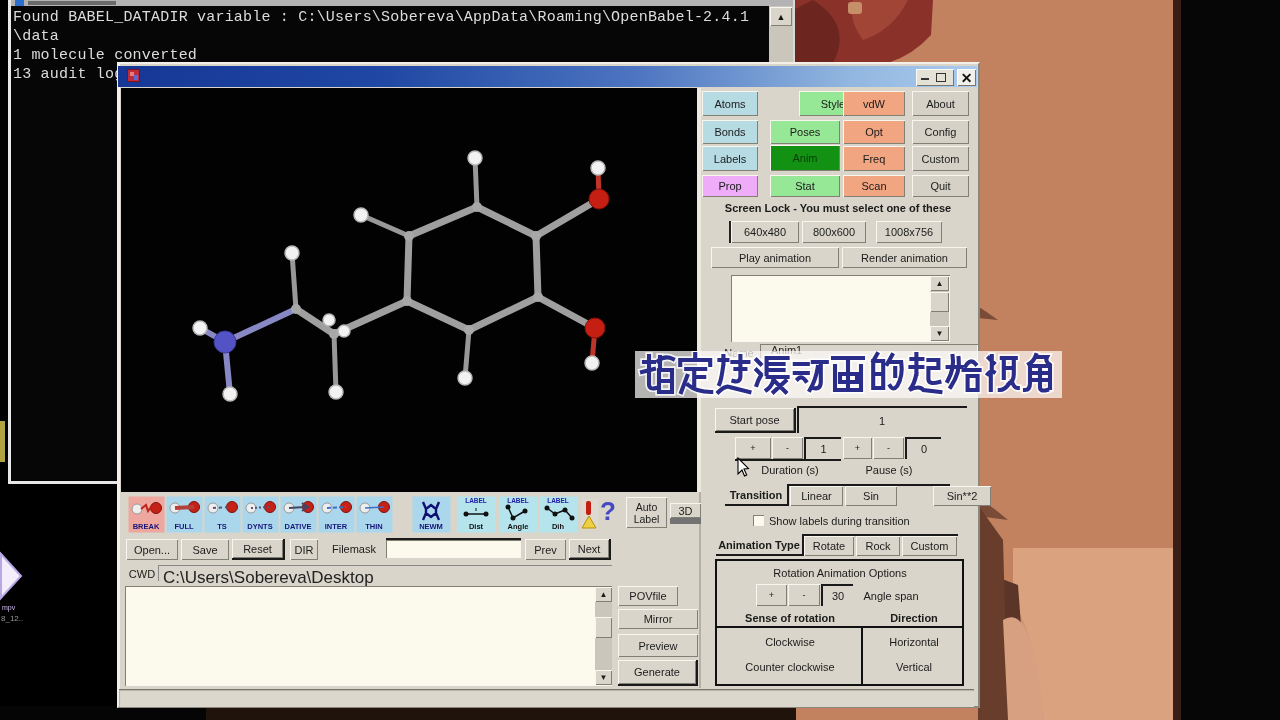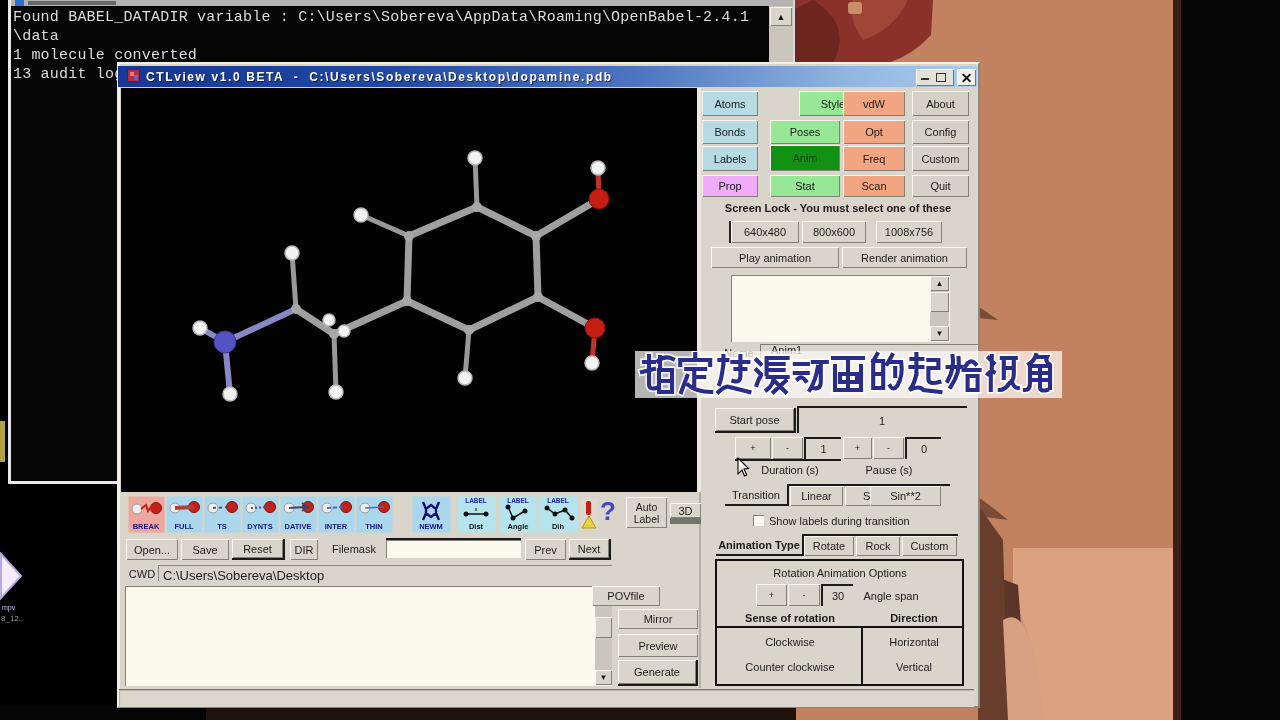--- a/index.html
+++ b/index.html
@@ -69,22 +69,20 @@
 <div class="abs" id="win" style="left:0;top:0;width:1280px;height:720px">
 <div class="abs" style="left:117px;top:62px;width:863px;height:646px;background:#d9d5c9;
  border-left:3px solid #f2f0e8;border-top:2px solid #f2f0e8;border-right:2px solid #8a887e;border-bottom:2px solid #8a887e;box-sizing:border-box"></div>
 
 <div class="abs" style="left:118px;top:66px;width:859px;height:21px;
  background:linear-gradient(90deg,#14379a 0%,#1d47a8 30%,#4a74c4 60%,#8fb6e2 85%,#a9cbee 100%)"></div>
 <div class="abs" style="left:127px;top:69px;width:13px;height:13px;background:#c22a38;border:1px solid #7e1020;box-sizing:border-box">
  <div class="abs" style="left:2px;top:2px;width:4px;height:4px;background:#e87a80"></div>
  <div class="abs" style="left:6px;top:5px;width:4px;height:5px;background:#5a6adc"></div>
 </div>
-<div class="abs" style="left:146px;top:68px;height:17px;display:flex;align-items:center;color:#fff;
- font-size:12px;font-weight:bold;letter-spacing:1.6px;text-shadow:1px 1px 0 rgba(0,0,30,0.6)">CTLview v1.0 BETA &nbsp;-&nbsp; C:\Users\Sobereva\Desktop\dopamine.pdb</div>
 <div class="abs" style="left:916px;top:69px;width:38px;height:17px;background:#e4e1d6;
  box-shadow:inset 1px 1px 0 #fbfaf5,inset -1px -1px 0 #77756c"></div>
 <div class="abs" style="left:921px;top:78px;width:8px;height:2px;background:#333"></div>
 <div class="abs" style="left:936px;top:73px;width:10px;height:9px;border:1.5px solid #333;box-sizing:border-box"></div>
 <div class="abs" style="left:957px;top:69px;width:19px;height:17px;background:#f2f0ea;
  box-shadow:inset 1px 1px 0 #ffffff,inset -1px -1px 0 #77756c;display:flex;align-items:center;justify-content:center;
  font-weight:bold;font-size:14px;color:#111">✕</div>
 
 <div class="abs" style="left:121px;top:88px;width:576px;height:404px;background:#020202"></div>
 <div class="abs" style="left:697px;top:88px;width:4px;height:404px;background:#eceade"></div>
@@ -189,26 +187,26 @@
 <div class="btn" style="left:843px;top:437px;width:29px;height:22px;font-size:9px">+</div>
 <div class="btn" style="left:873px;top:437px;width:31px;height:22px;font-size:9px">-</div>
 <div class="lbl" style="left:905px;top:437px;width:36px;height:22px;border-top:2px solid #1a1a1a;border-left:2px solid #1a1a1a;box-sizing:border-box">0</div>
 <div class="abs" style="left:735px;top:459px;width:106px;height:2px;background:#1a1a1a"></div>
 <div class="lbl" style="left:752px;top:463px;width:76px;height:13px">Duration (s)</div>
 <div class="lbl" style="left:851px;top:463px;width:76px;height:13px">Pause (s)</div>
 <svg class="abs" style="left:736px;top:457px" width="14" height="21" viewBox="0 0 14 21">
  <path d="M2 1 L2 17 L6 13 L8.5 19 L10.7 18 L8 12 L12.5 11.5 Z" fill="#fff" stroke="#000" stroke-width="1.1"></path>
 </svg>
 
-<div class="lbl" style="left:725px;top:486px;width:62px;height:20px;font-weight:normal;border-bottom:2px solid #1a1a1a;box-sizing:border-box">Transition</div>
+<div class="lbl" style="left:725px;top:486px;width:62px;height:20px;font-weight:bold;border-bottom:2px solid #1a1a1a;box-sizing:border-box">Transition</div>
 <div class="abs" style="left:787px;top:484px;width:163px;height:2px;background:#1a1a1a"></div>
 <div class="abs" style="left:787px;top:484px;width:2px;height:22px;background:#1a1a1a"></div>
 <div class="btn" style="left:790px;top:486px;width:53px;height:20px">Linear</div>
 <div class="btn" style="left:845px;top:486px;width:52px;height:20px">Sin</div>
-<div class="btn" style="left:870px;top:486px;width:71px;height:20px">Sin**2</div>
+<div class="btn" style="left:933px;top:486px;width:58px;height:20px">Sin**2</div>
 
 <div class="abs sunk" style="left:753px;top:515px;width:11px;height:11px;background:#fbfaec"></div>
 <div class="lbl" style="left:769px;top:514px;width:162px;height:13px;justify-content:flex-start">Show labels during transition</div>
 
 <div class="lbl" style="left:716px;top:536px;width:86px;height:20px;font-weight:bold;border-bottom:2px solid #1a1a1a;box-sizing:border-box">Animation Type</div>
 <div class="abs" style="left:802px;top:534px;width:156px;height:2px;background:#1a1a1a"></div>
 <div class="abs" style="left:802px;top:534px;width:2px;height:22px;background:#1a1a1a"></div>
 <div class="btn" style="left:804px;top:536px;width:50px;height:20px">Rotate</div>
 <div class="btn" style="left:856px;top:536px;width:44px;height:20px">Rock</div>
 <div class="btn" style="left:902px;top:536px;width:55px;height:20px">Custom</div>
@@ -317,29 +315,29 @@
 <div class="btn" style="left:126px;top:539px;width:52px;height:21px">Open...</div>
 <div class="btn" style="left:181px;top:539px;width:48px;height:21px">Save</div>
 <div class="btn" style="left:232px;top:539px;width:53px;height:21px;border-right:2px solid #1a1a1a;border-bottom:2px solid #1a1a1a;box-sizing:border-box">Reset</div>
 <div class="btn" style="left:290px;top:539px;width:28px;height:21px">DIR</div>
 <div class="lbl" style="left:324px;top:542px;width:60px;height:14px">Filemask</div>
 <div class="abs sunk" style="left:386px;top:538px;width:135px;height:20px;background:#fbfaec;border-top:2px solid #1a1a1a;box-sizing:border-box"></div>
 <div class="btn" style="left:525px;top:539px;width:41px;height:21px">Prev</div>
 <div class="btn" style="left:569px;top:539px;width:42px;height:21px;border-right:2px solid #1a1a1a;border-bottom:2px solid #1a1a1a;box-sizing:border-box">Next</div>
 
 <div class="lbl" style="left:127px;top:567px;width:30px;height:13px">CWD</div>
-<div class="abs" style="left:158px;top:565px;width:454px;height:16px;border-left:1px solid #888;border-top:1px solid #888;color:#222;font-size:13px;padding:2px 0 0 4px;box-sizing:border-box">C:\Users\Sobereva\Desktop</div>
+<div class="abs" style="left:158px;top:565px;width:454px;height:16px;border-left:1px solid #888;border-top:1px solid #888;color:#222;font-size:17px;padding:2px 0 0 4px;box-sizing:border-box">C:\Users\Sobereva\Desktop</div>
 
 <div class="abs sunk" style="left:125px;top:586px;width:487px;height:100px;background:#fbfaec"></div>
 <div class="abs" style="left:595px;top:587px;width:17px;height:98px;background:#cac6ba"></div>
 <div class="btn" style="left:595px;top:587px;width:17px;height:15px;font-size:8px">▲</div>
 <div class="btn" style="left:595px;top:617px;width:17px;height:21px"></div>
 <div class="btn" style="left:595px;top:670px;width:17px;height:15px;font-size:8px">▼</div>
 
-<div class="btn" style="left:592px;top:586px;width:68px;height:20px">POVfile</div>
+<div class="btn" style="left:618px;top:586px;width:60px;height:20px">POVfile</div>
 <div class="btn" style="left:618px;top:609px;width:80px;height:20px">Mirror</div>
 <div class="btn" style="left:618px;top:634px;width:80px;height:23px">Preview</div>
 <div class="btn" style="left:618px;top:660px;width:80px;height:26px;border-right:2px solid #1a1a1a;border-bottom:2px solid #1a1a1a;box-sizing:border-box">Generate</div>
 
 <div class="abs" style="left:119px;top:689px;width:855px;height:17px;border-top:1px solid #77756c;background:#dbd7cb;box-shadow:inset 1px 1px 1px #b8b4a8"></div>
 </div>
 
 <div class="abs" style="left:635px;top:351px;width:427px;height:47px;background:rgba(252,249,246,0.72)"></div>
 <svg class="abs" style="left:635px;top:351px" width="427" height="47" viewBox="0 0 427 47">
  <g id="halo" fill="none" stroke="rgba(255,255,255,0.85)" stroke-width="7.5" stroke-linecap="square">

